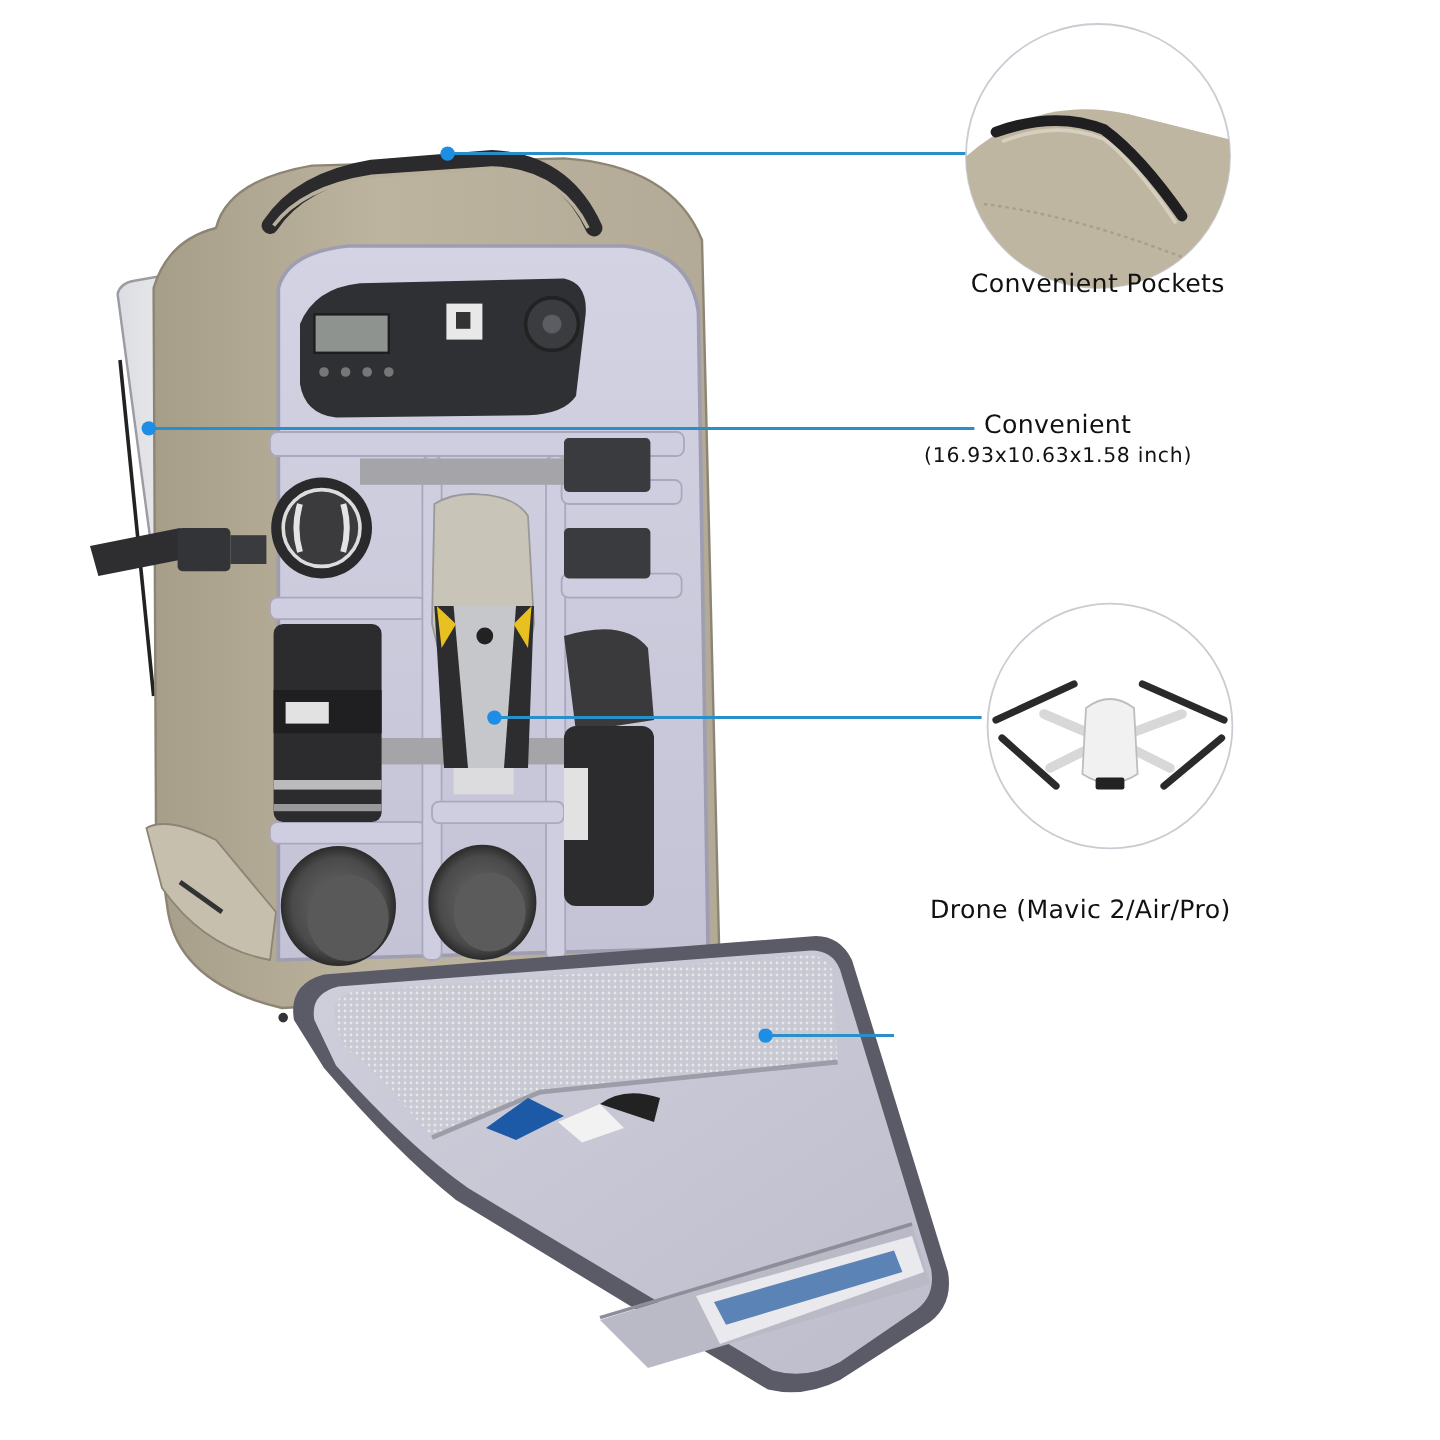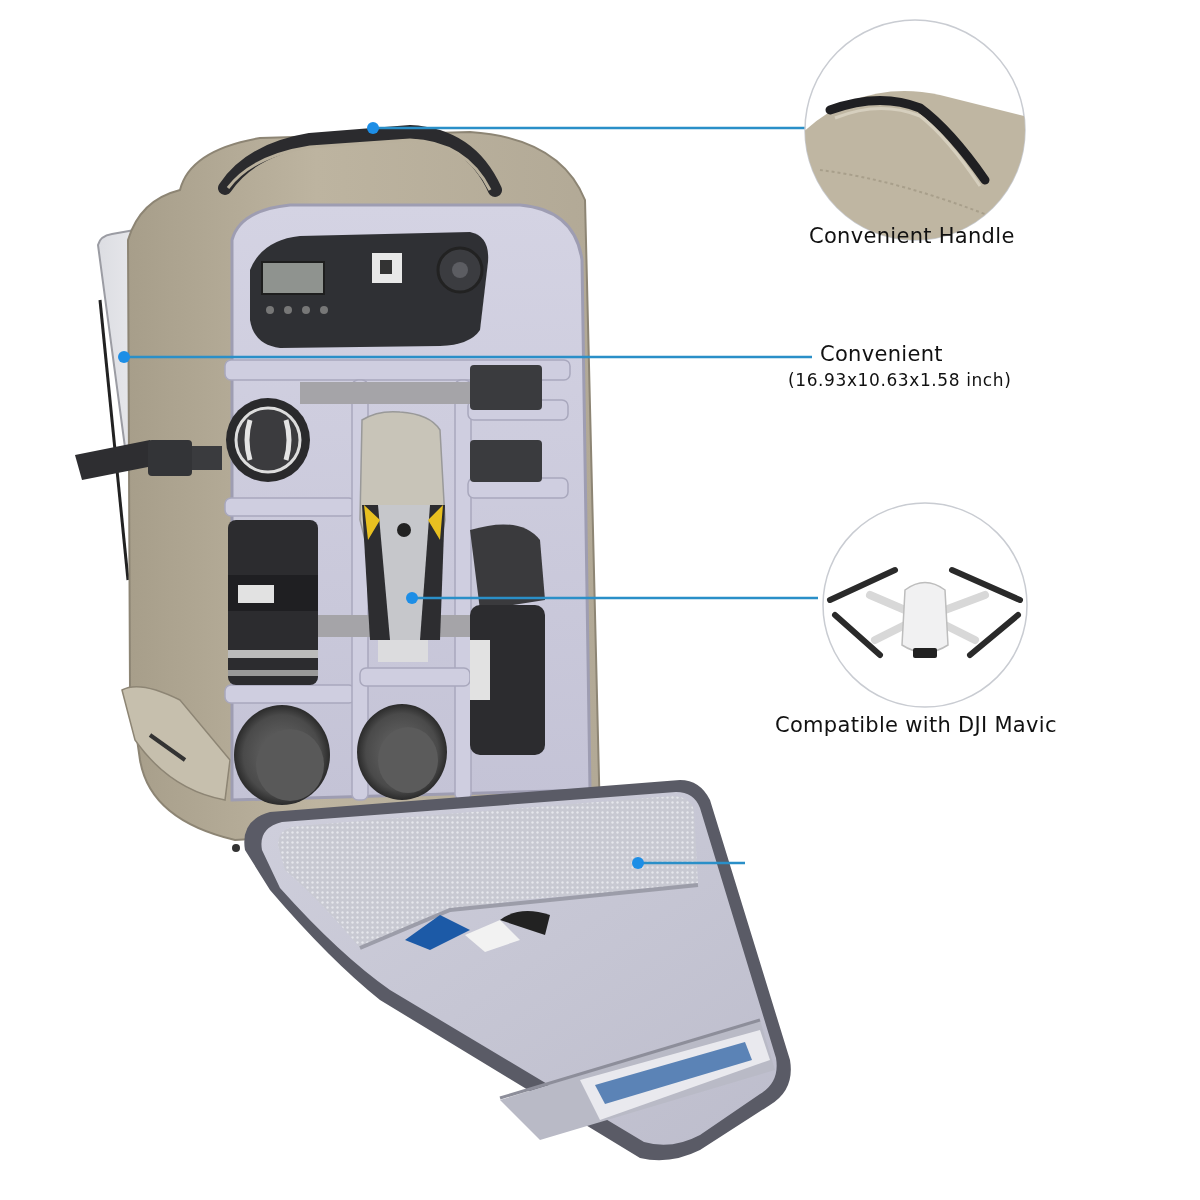--- a/index.html
+++ b/index.html
@@ -204,21 +204,21 @@
         <line x1="870" y1="595" x2="905" y2="610"></line>
         <line x1="945" y1="610" x2="985" y2="595"></line>
         <line x1="875" y1="640" x2="905" y2="625"></line>
         <line x1="945" y1="625" x2="975" y2="640"></line>
       </g>
       <path d="M905 590 Q925 575 945 590 L948 645 Q925 660 902 645 Z" fill="#f1f1f2" stroke="#bdbdbd" stroke-width="1.5"></path>
       <rect x="913" y="648" width="24" height="10" rx="2" fill="#222"></rect>
     </g>
   </svg>
 
-  <div class="label" style="left:809px; top:224px;">Convenient Handle</div>
+  <div class="label" style="left:809px; top:224px;">Convenient Pockets</div>
 
   <div class="label" style="left:820px; top:342px;">Convenient</div>
-  <div class="label sub" style="left:770px; top:370px;margin-left:18px;">(16.93x10.63x1.58 inch)</div>
-
-  <div class="label" style="left:775px; top:713px;">Compatible with DJI Mavic</div>
+  <div class="label sub" style="left:770px; top:370px;">(16.93x10.63x1.58 inch)</div>
+
+  <div class="label" style="left:775px; top:746px;">Drone (Mavic 2/Air/Pro)</div>
 
 
 </div>
 
 </body></html>

